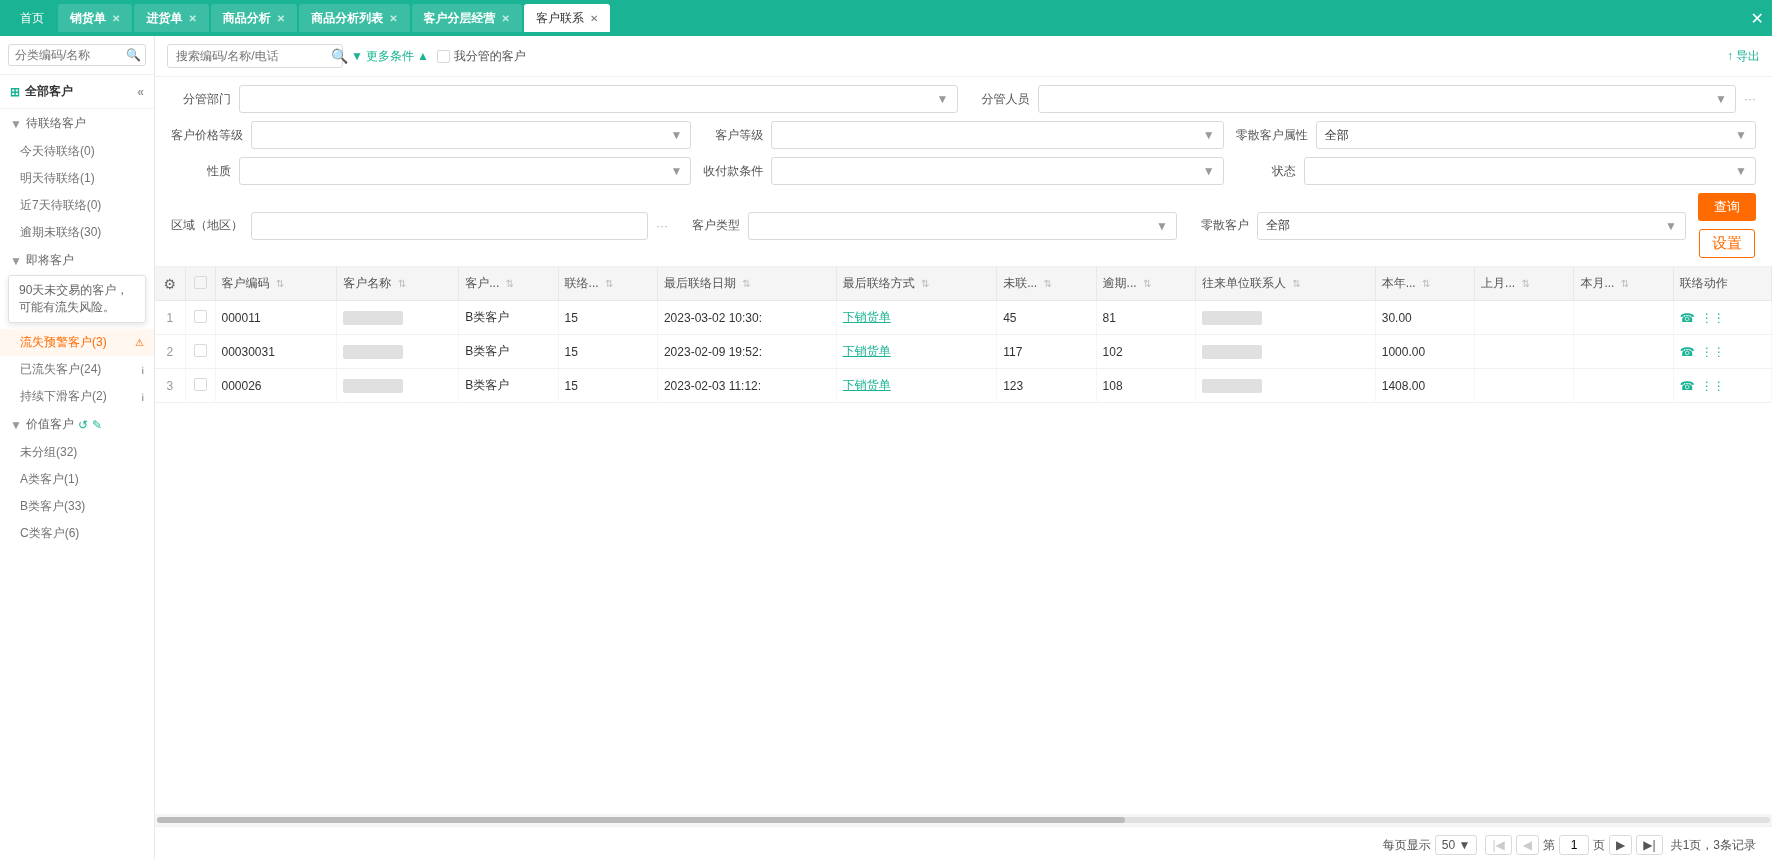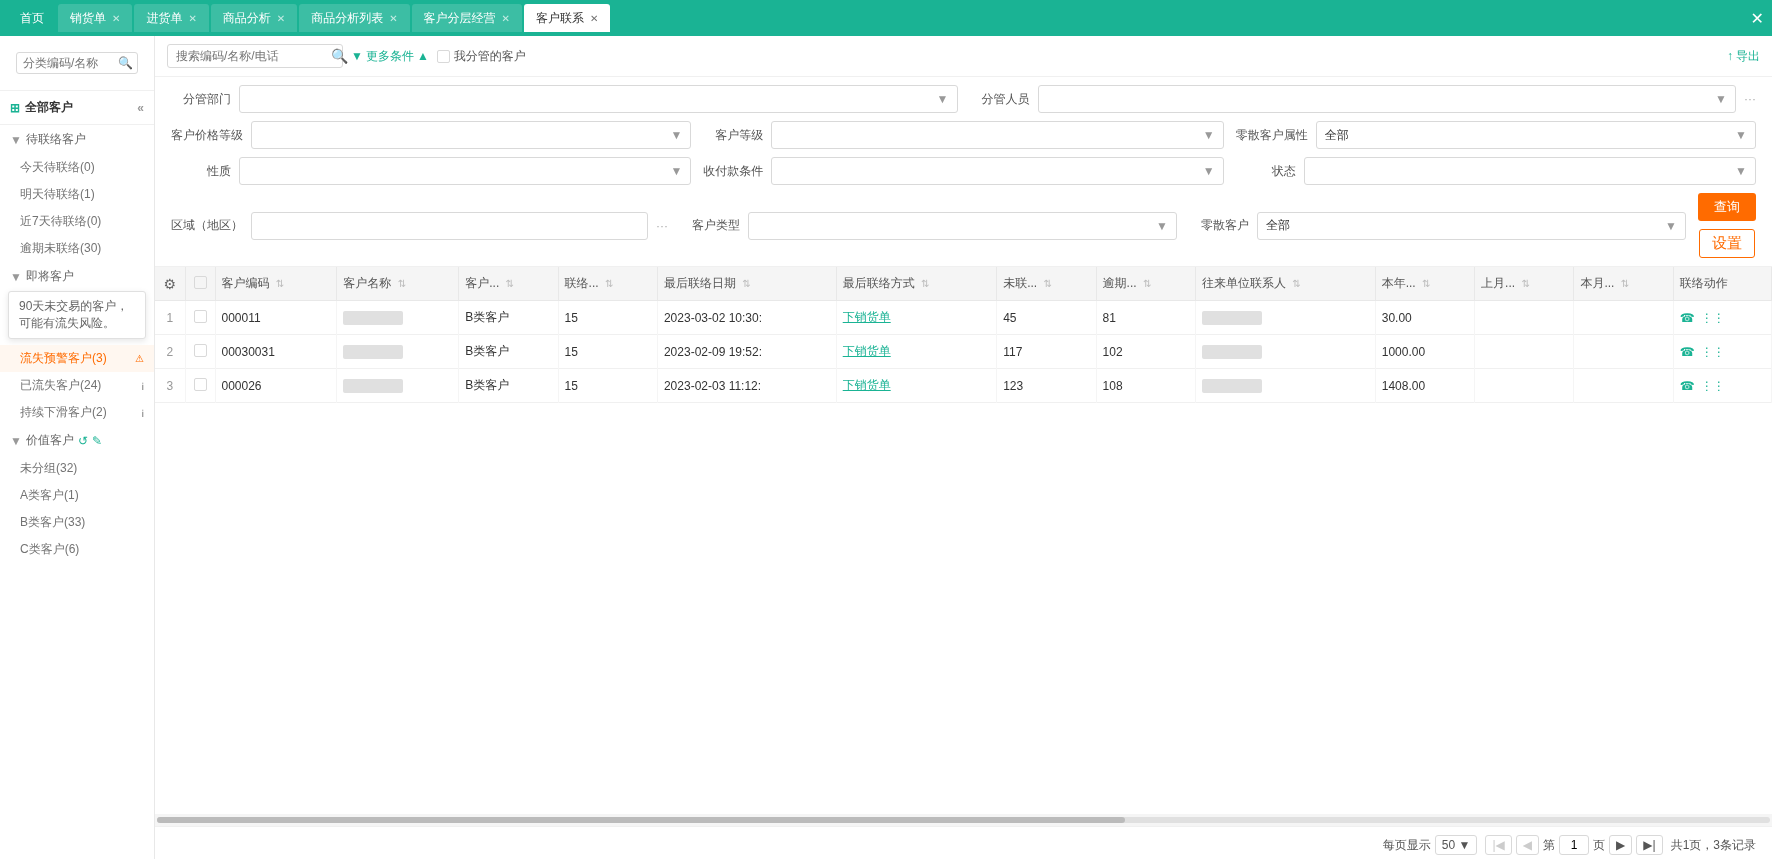--- a/index.html
+++ b/index.html
@@ -29,20 +29,21 @@
       background: #fff;
       color: #333;
     }
     .tab-item .tab-close {
       margin-left: 6px;
       font-size: 10px;
       opacity: 0.7;
     }
     .tab-item:not(.home):not(.active) {
       background: rgba(255,255,255,0.15);
+      font-weight: bold;
     }
     .tab-bar-right {
       margin-left: auto;
       color: #fff;
       font-size: 16px;
       cursor: pointer;
     }
 
     
     .main-layout {
@@ -54,21 +55,21 @@
     .sidebar {
       width: 155px;
       background: #fff;
       border-right: 1px solid #e8e8e8;
       overflow-y: auto;
       flex-shrink: 0;
     }
     .sidebar-search {
       display: flex;
       align-items: center;
-      padding: 16px;
+      padding: 8px;
       border-bottom: 1px solid #f0f0f0;
     }
     .sidebar-search input {
       border: 1px solid #d9d9d9;
       border-radius: 3px;
       padding: 3px 6px;
       width: 100%;
       font-size: 12px;
       outline: none;
     }

